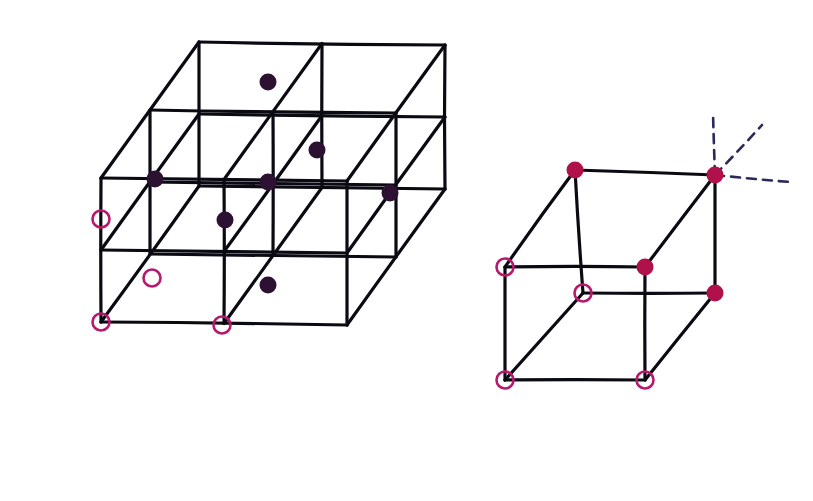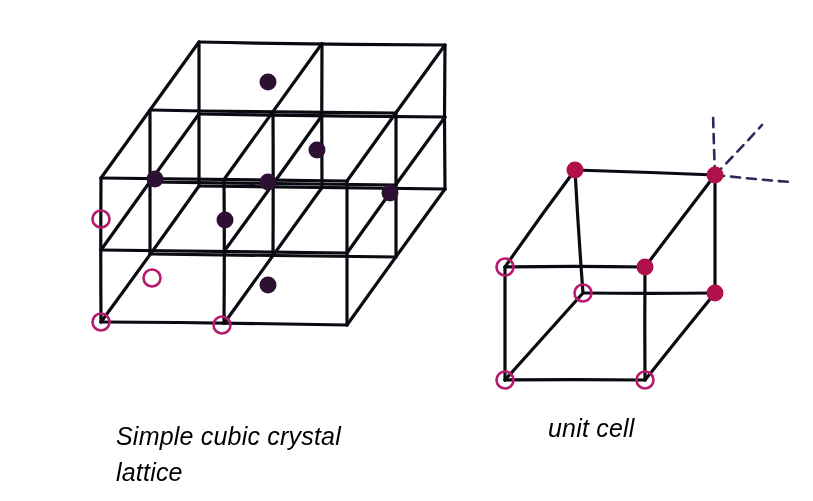--- a/index.html
+++ b/index.html
@@ -111,18 +111,15 @@
         <circle cx="715" cy="175" r="8.5" fill="#b0114a"></circle>
         <circle cx="645" cy="267" r="8.5" fill="#b0114a"></circle>
         <circle cx="715" cy="293" r="8.5" fill="#b0114a"></circle>
         <circle cx="505" cy="267" r="8.5" fill="none" stroke="#b51a6e" stroke-width="2.6"></circle>
         <circle cx="505" cy="380" r="8.5" fill="none" stroke="#b51a6e" stroke-width="2.6"></circle>
         <circle cx="645" cy="380" r="8.5" fill="none" stroke="#b51a6e" stroke-width="2.6"></circle>
         <circle cx="583" cy="293" r="8.5" fill="none" stroke="#b51a6e" stroke-width="2.6"></circle>
       </g>
   </svg>
 
-  <div class="caption" id="caption-lattice">Simple cubic crystal
-lattice</div>
 
-  <div class="caption" id="caption-unitcell">unit cell</div>
 
 </div>
 
 </body></html>

